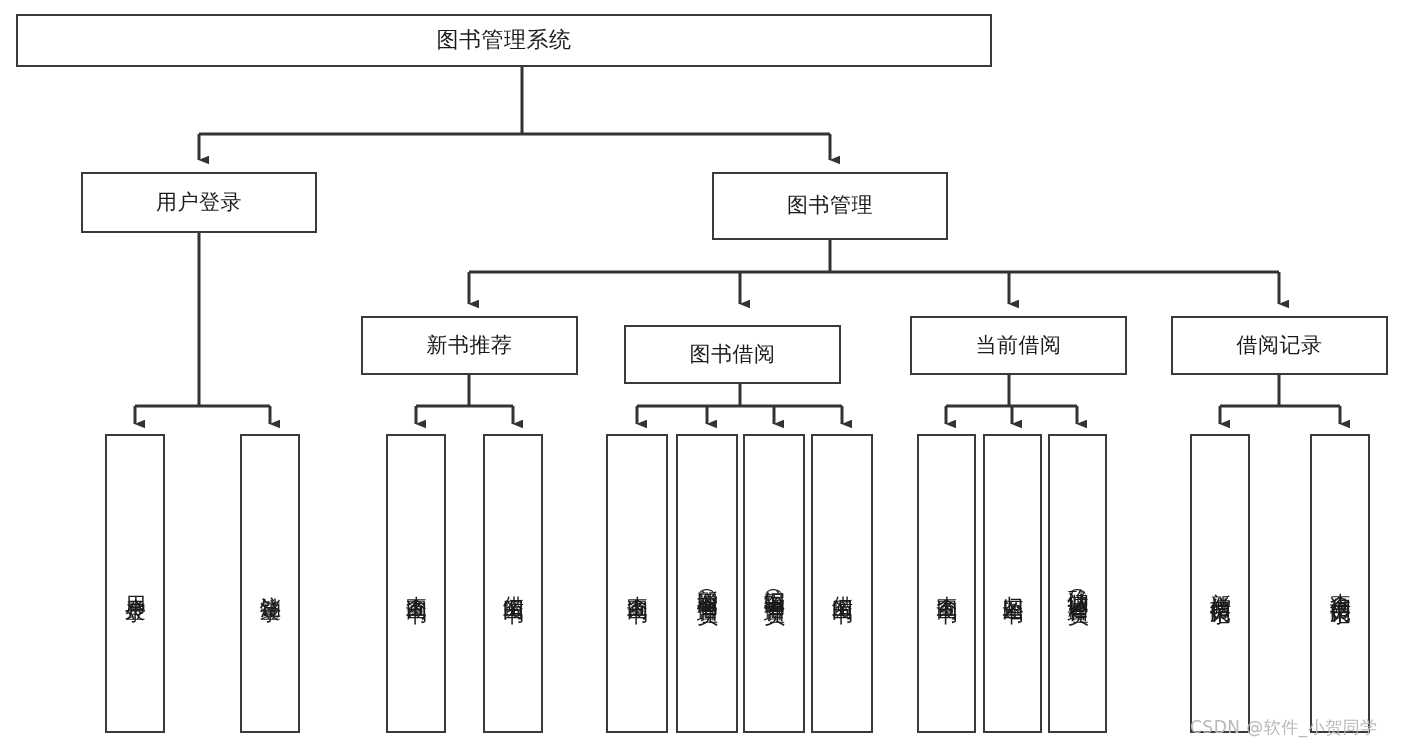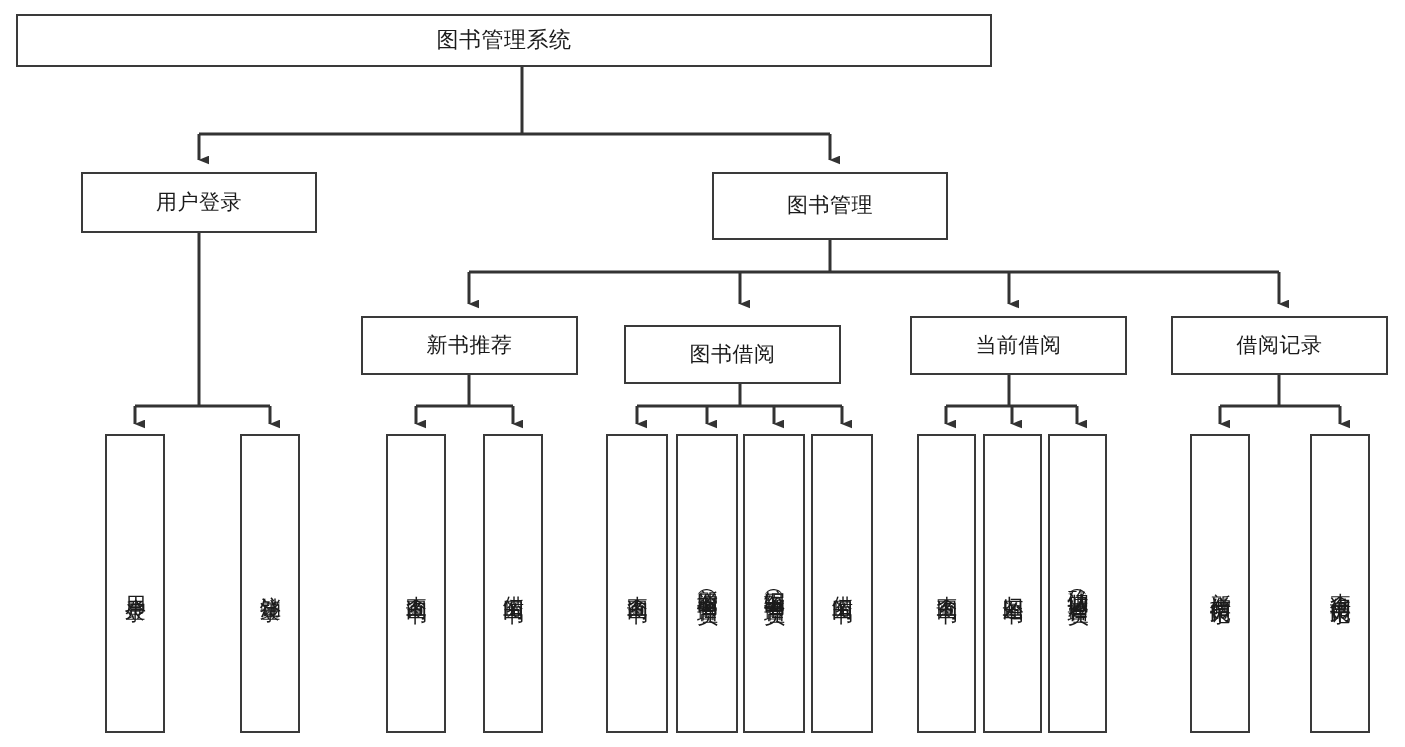--- a/index.html
+++ b/index.html
@@ -175,14 +175,15 @@
   <div class="node v" style="left:1048px; top:434px; width:59px; height:299px;">
     <span class="label">确认归还（管理员）</span>
   </div>
   <div class="node v" style="left:1190px; top:434px; width:60px; height:299px;">
     <span class="label">新增借阅记录</span>
   </div>
   <div class="node v" style="left:1310px; top:434px; width:60px; height:299px;">
     <span class="label">查询借阅记录</span>
   </div>
 
+  <div class="watermark" style="left:1190px; top:716px;">CSDN @软件_小贺同学</div>
 
 </div>
 
 </body></html>

